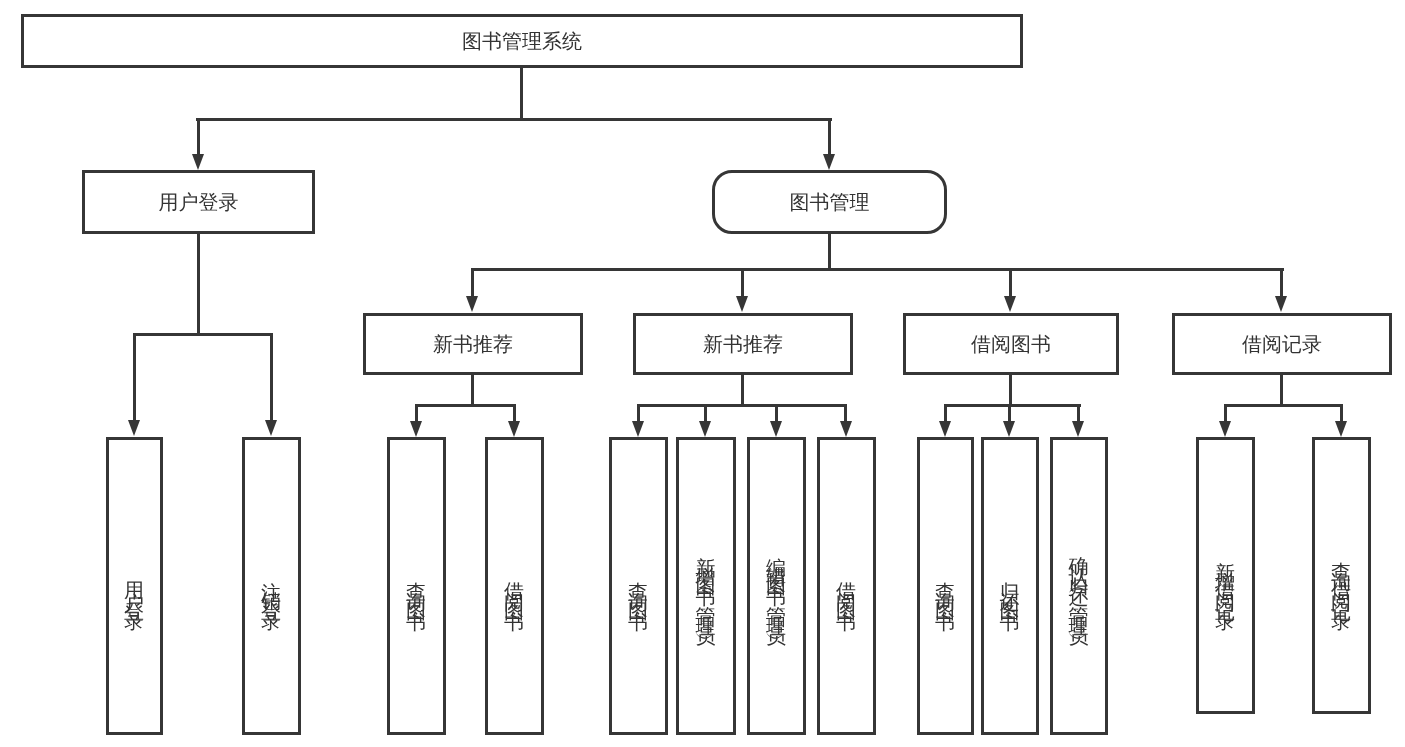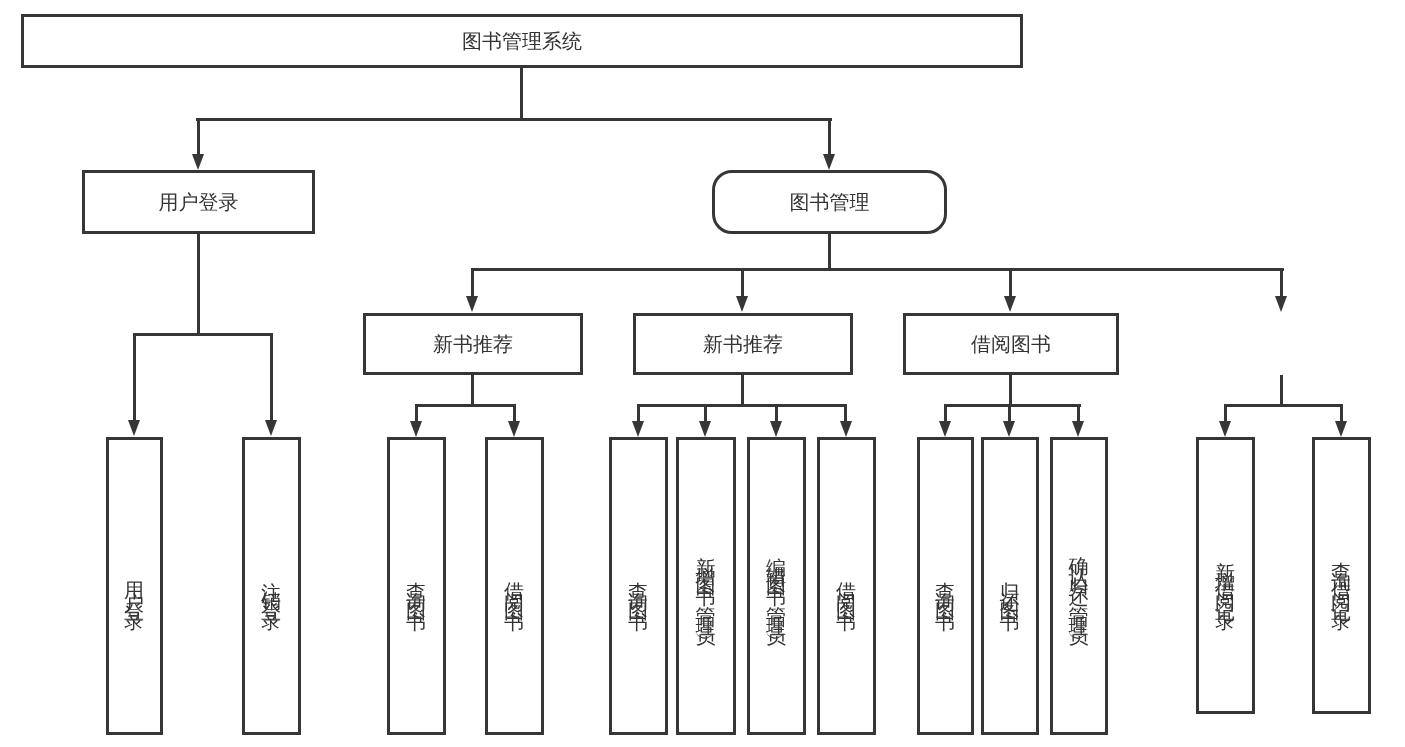--- a/index.html
+++ b/index.html
@@ -80,20 +80,23 @@
 
   <div class="box" style="left:363px;top:313px;width:220px;height:62px;justify-content:center;">
     <span>新书推荐</span>
   </div>
   <div class="box" style="left:633px;top:313px;width:220px;height:62px;">
     <span>新书推荐</span>
   </div>
   <div class="box" style="left:903px;top:313px;width:216px;height:62px;">
     <span>借阅图书</span>
   </div>
+  <div class="box" style="left:1172px;top:313px;width:220px;height:62px;">
+    <span>借阅记录</span>
+  </div>
 
   <div class="ln" style="left:471px;top:375px;width:3px;height:31px;"></div>
   <div class="ln" style="left:415px;top:404px;width:101px;height:3px;"></div>
   <div class="ln" style="left:415px;top:404px;width:3px;height:18px;"></div>
   <div class="ar" style="left:410px;top:421px;"></div>
   <div class="ln" style="left:513px;top:404px;width:3px;height:18px;"></div>
   <div class="ar" style="left:508px;top:421px;"></div>
 
   <div class="ln" style="left:741px;top:375px;width:3px;height:31px;"></div>
   <div class="ln" style="left:637px;top:404px;width:210px;height:3px;"></div>

